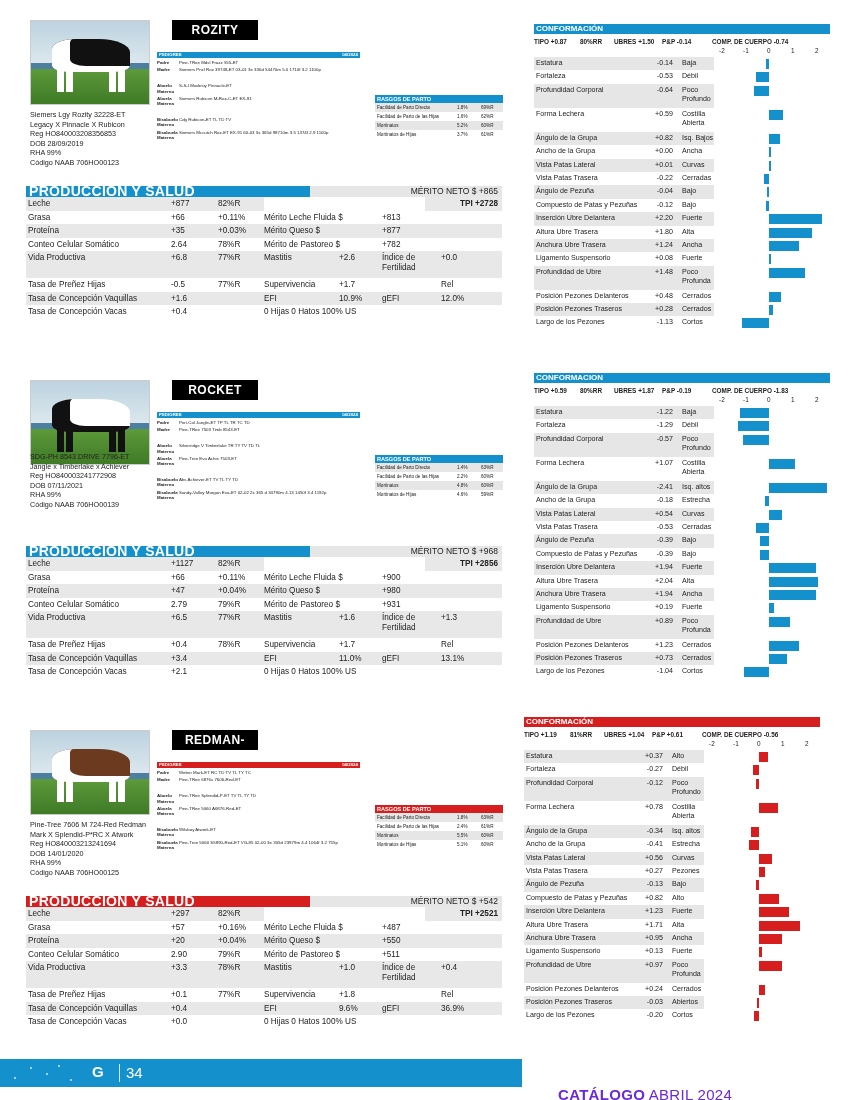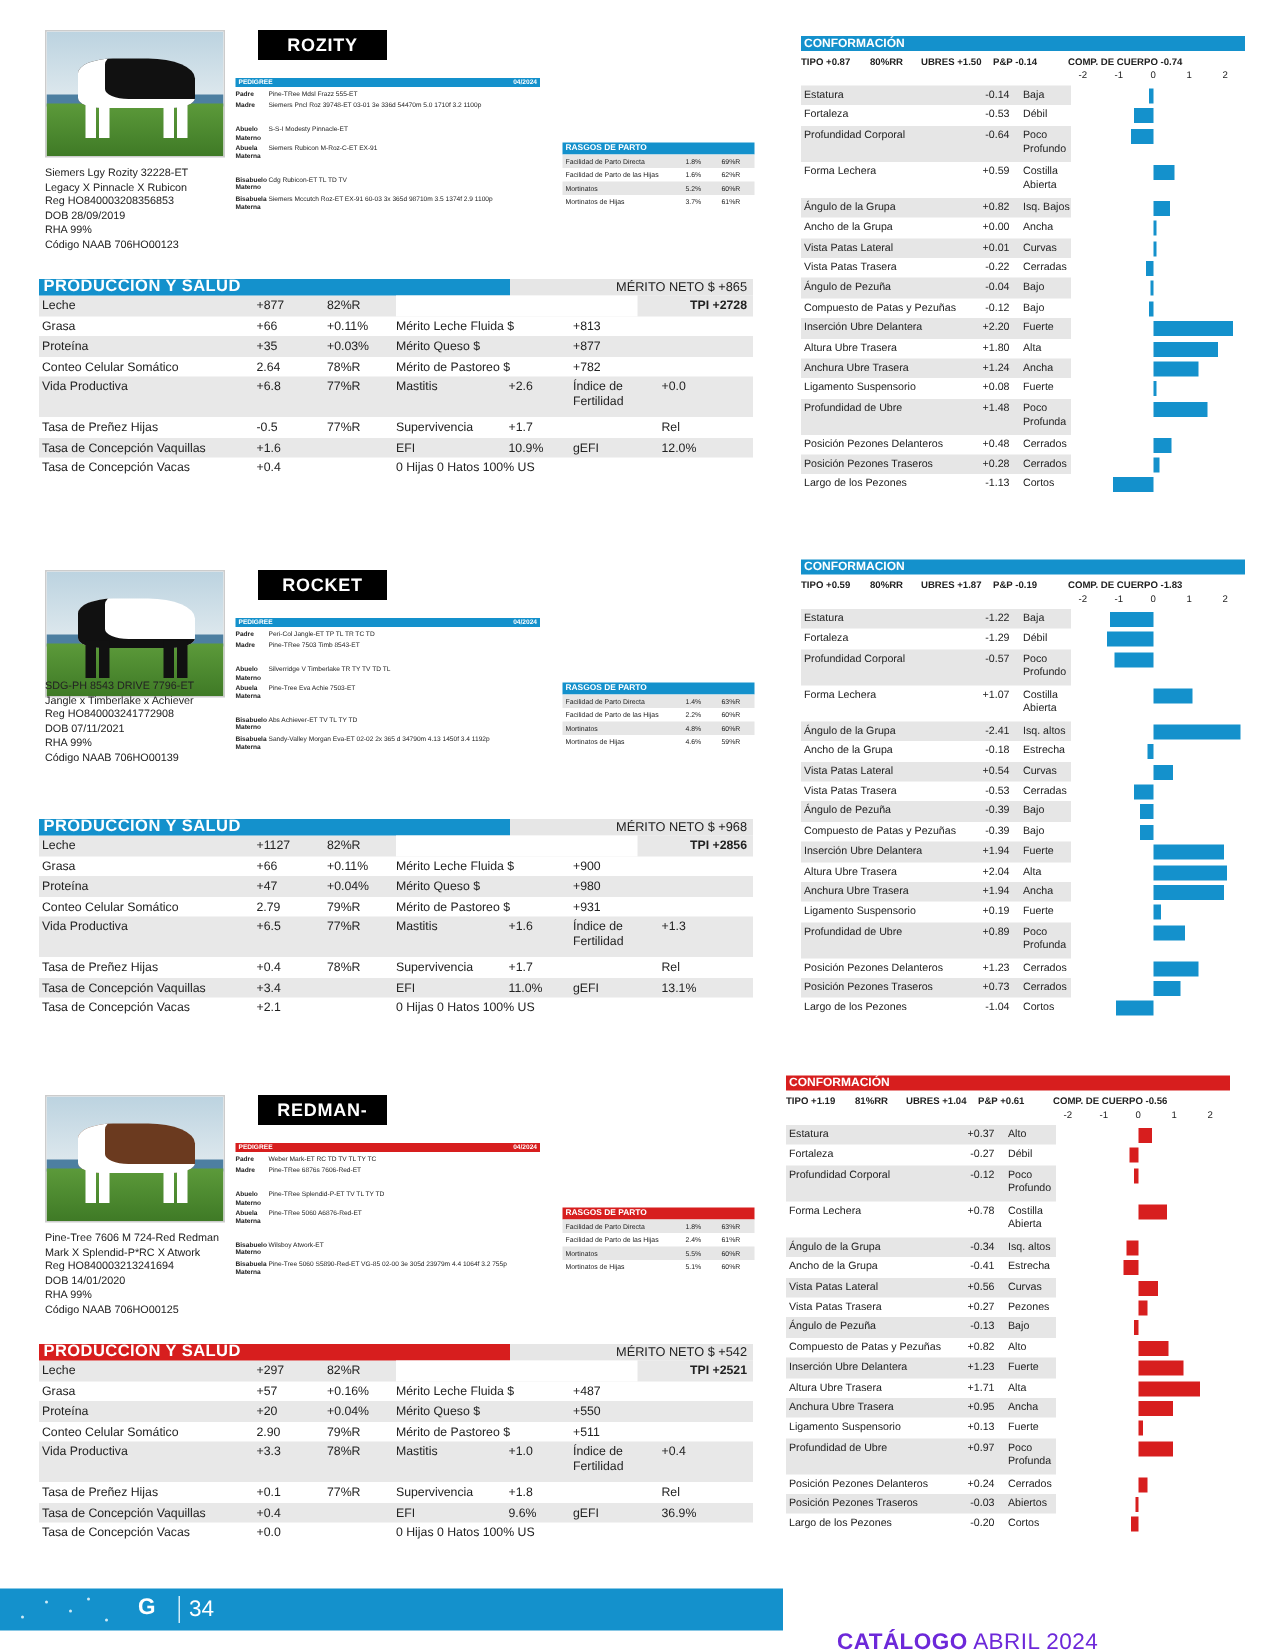--- a/index.html
+++ b/index.html
@@ -19,21 +19,21 @@
 .ped .row{display:flex;margin-top:2px;line-height:5.2px}
 .ped .lbl{width:22px;font-weight:bold}
 .ped .gap{height:9px}
 .parto{position:absolute;left:375px;width:128px;font-size:4.6px}
 .parto .hdr{height:8px;color:#fff;font-weight:bold;font-size:5.6px;line-height:8px;padding-left:2px}
 .parto .row{display:flex;height:9px;line-height:9px;padding-left:2px}
 .parto .row:nth-child(odd){background:#e6e6e6}
 .parto .c1{width:80px}.parto .c2{width:24px}
 .prod{position:absolute;left:26px;width:476px;font-size:8.2px}
 .prod .top{display:flex;height:11px}
-.prod .top .ttl{width:314px;color:#fff;font-weight:bold;font-size:11px;line-height:11px;padding-left:3px;letter-spacing:.3px}
+.prod .top .ttl{width:284px;color:#fff;font-weight:bold;font-size:14px;line-height:11px;padding-left:3px;letter-spacing:.3px}
 .prod .top .mn{flex:1;background:#e6e6e6;text-align:right;line-height:11px;padding-right:4px;font-size:8.5px}
 .prod .r{display:flex;line-height:10px;padding-top:2px;min-height:13.5px}
 .prod .r.alt{background:#e8e8e8}
 .prod .r.tall{min-height:27px}
 .prod span{display:block}
 .w1{width:145px;padding-left:2px}.w2{width:47px}.w3{width:46px}.w4{width:75px}.w5{width:43px}.w6{width:59px}.w7{width:59px}
 .conf{position:absolute;width:296px;font-size:7.1px}
 .conf .hdr{height:10px;color:#fff;font-weight:bold;font-size:8px;line-height:10px;padding-left:2px}
 .conf .sum{display:flex;font-weight:bold;font-size:6.4px;margin-top:4px;height:9px}
 .conf .ticks{position:relative;height:10px}

